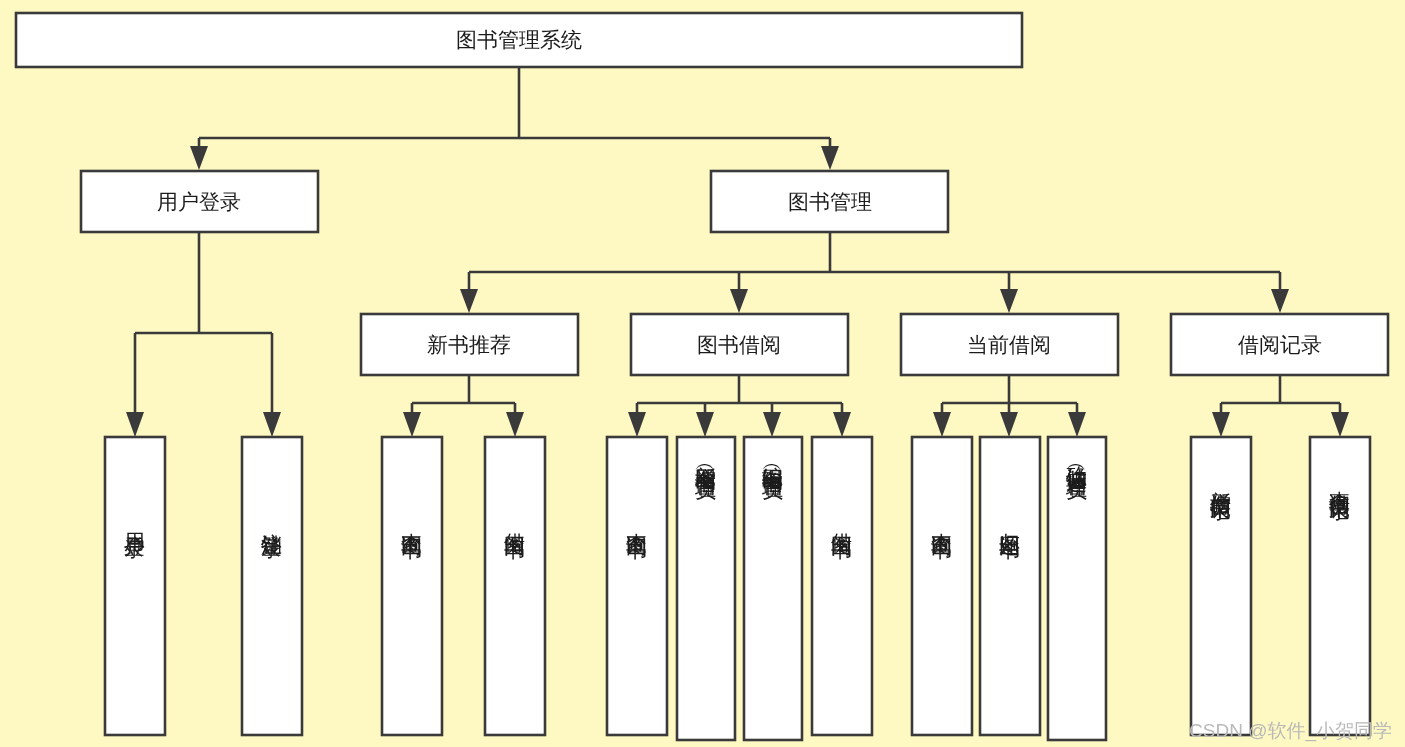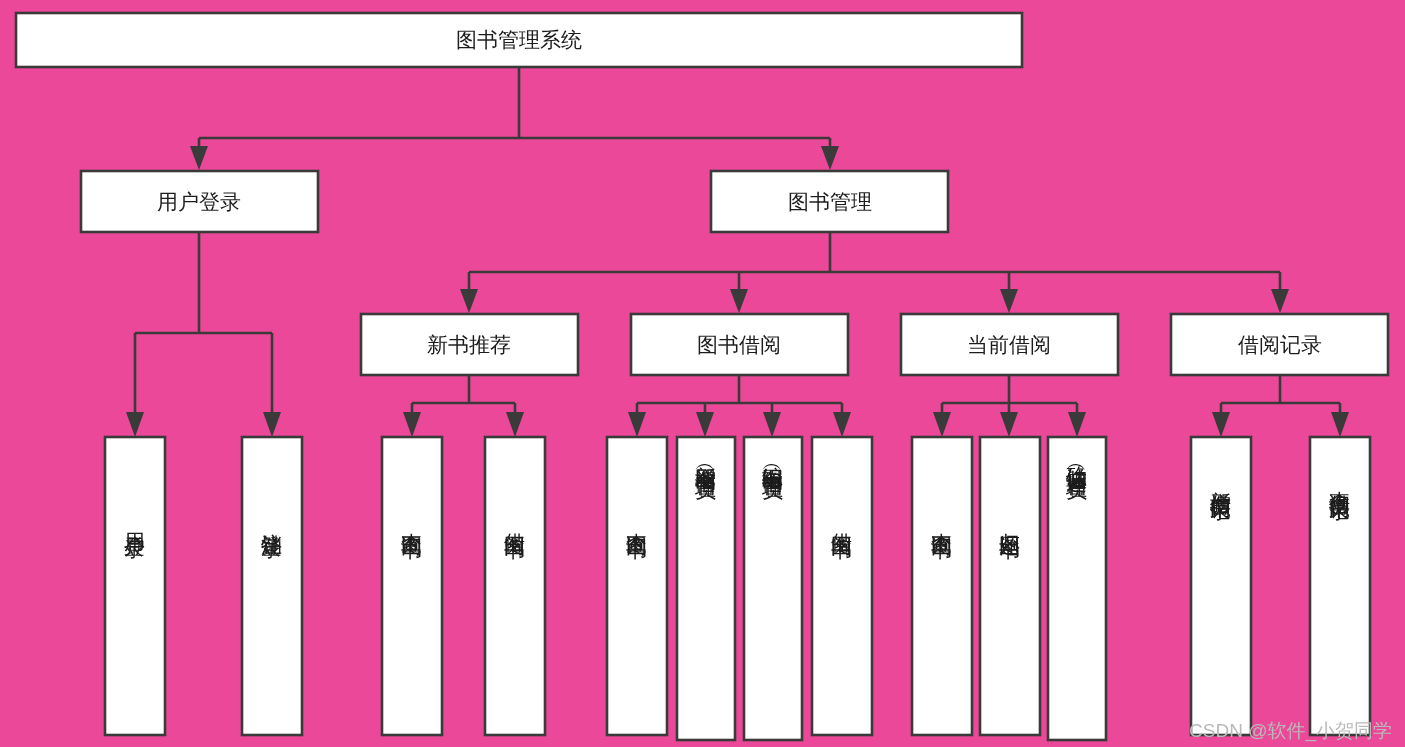--- a/index.html
+++ b/index.html
@@ -7,21 +7,21 @@
     padding: 0;
     background: #ffffff;
   }
   body {
     font-family: "Liberation Sans", "DejaVu Sans", sans-serif;
   }
   #diagram-root {
     position: relative;
     width: 1405px;
     height: 747px;
-    background: #ec4899;
+    background: #fef9c3;
     overflow: hidden;
   }
   svg.flowchart {
     position: absolute;
     left: 0;
     top: 0;
     width: 1405px;
     height: 747px;
     display: block;
   }

